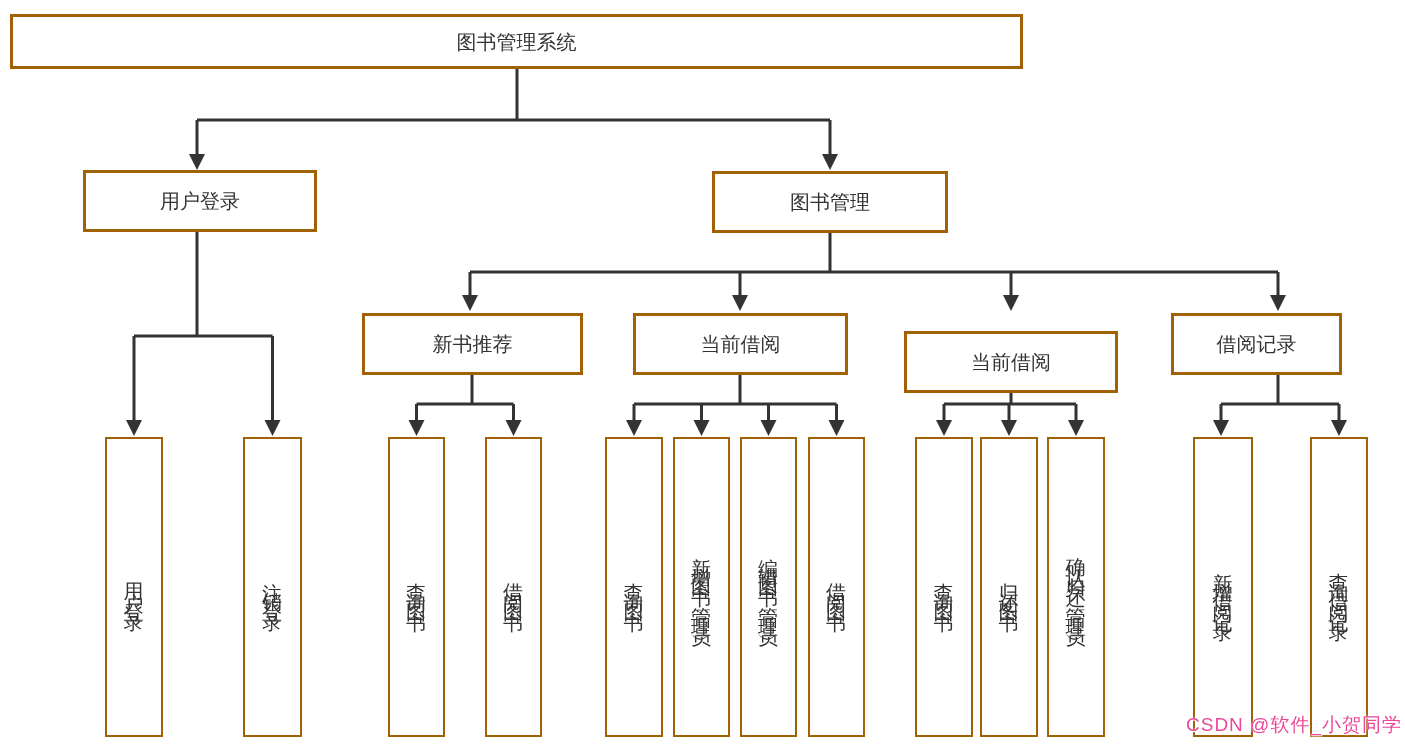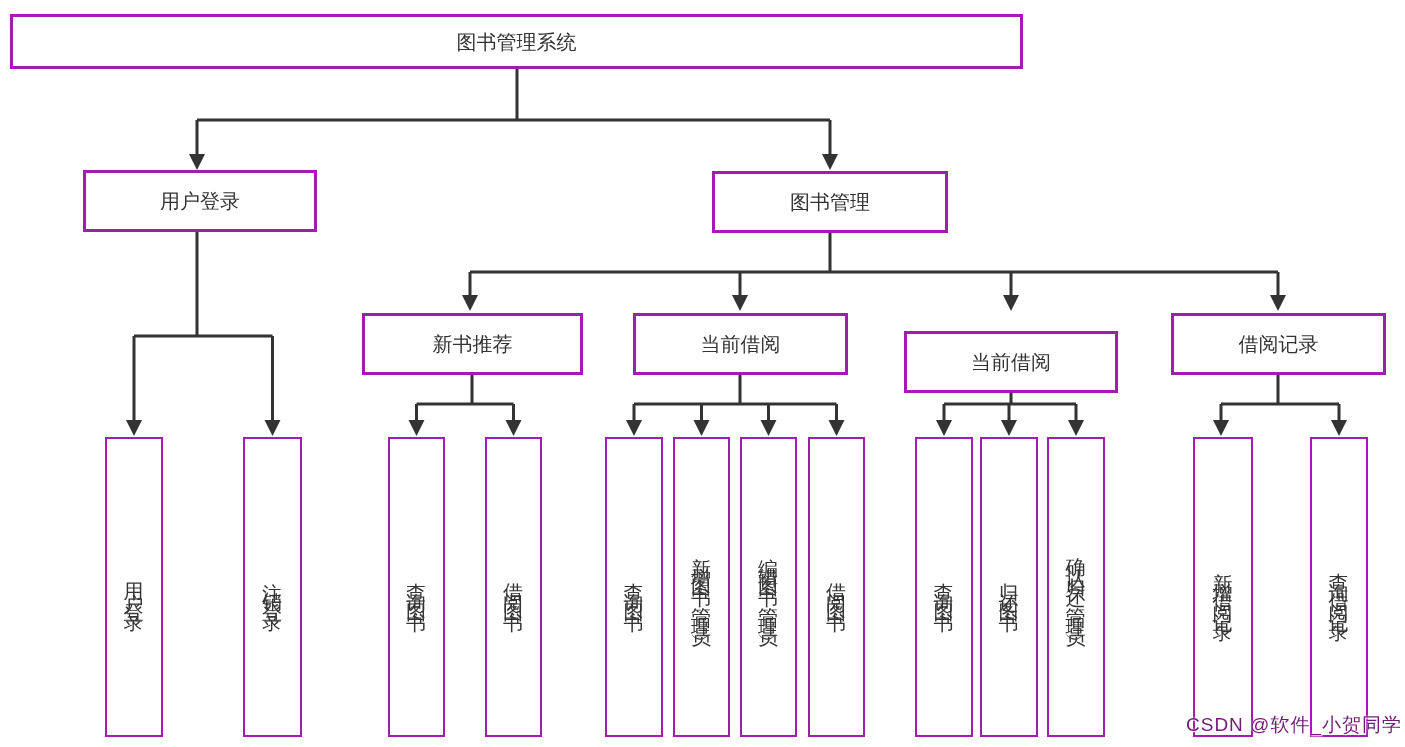--- a/index.html
+++ b/index.html
@@ -20,21 +20,21 @@
     position: absolute;
     left: 0;
     top: 0;
     width: 1405px;
     height: 747px;
     pointer-events: none;
   }
   .node {
     position: absolute;
     background: #ffffff;
-    border: 3px solid #a21caf;
+    border: 3px solid #a16207;
     box-sizing: border-box;
     display: flex;
     align-items: center;
     justify-content: center;
     font-size: 20px;
     line-height: 1;
     white-space: nowrap;
   }
   .node.leaf {
     border-width: 2.5px;
@@ -44,21 +44,21 @@
     text-orientation: mixed;
     letter-spacing: 10px;
     font-size: 20px;
   }
   .watermark {
     position: absolute;
     left: 1186px;
     top: 712px;
     font-size: 19px;
     letter-spacing: 1px;
-    color: #701a75;
+    color: #ec4899;
     text-shadow: 0 0 2px #ffffff, 1px 1px 1px #ffffff;
     z-index: 5;
     white-space: nowrap;
   }
 </style>
 </head>
 <body>
 
 <div class="canvas">
 
@@ -126,21 +126,21 @@
   </svg>
 
   <div class="node" style="left:10px; top:14px; width:1013px; height:55px;">图书管理系统</div>
 
   <div class="node" style="left:83px; top:170px; width:234px; height:62px;">用户登录</div>
   <div class="node" style="left:712px; top:171px; width:236px; height:62px;text-align:right;">图书管理</div>
 
   <div class="node" style="left:362px; top:313px; width:221px; height:62px;">新书推荐</div>
   <div class="node" style="left:633px; top:313px; width:215px; height:62px;">当前借阅</div>
   <div class="node" style="left:904px; top:313px; width:214px; height:62px;margin-top:18px;">当前借阅</div>
-  <div class="node" style="left:1171px; top:313px; width:215px; height:62px;">借阅记录</div>
+  <div class="node" style="left:1171px; top:313px; width:171px; height:62px;">借阅记录</div>
 
   <div class="node leaf" style="left:105px; top:437px; width:58px; height:300px;">
     <span>用户登录</span>
   </div>
   <div class="node leaf" style="left:243px; top:437px; width:59px; height:300px;">
     <span>注销登录</span>
   </div>
 
   <div class="node leaf" style="left:388px; top:437px; width:57px; height:300px;">
     <span>查询图书</span>

